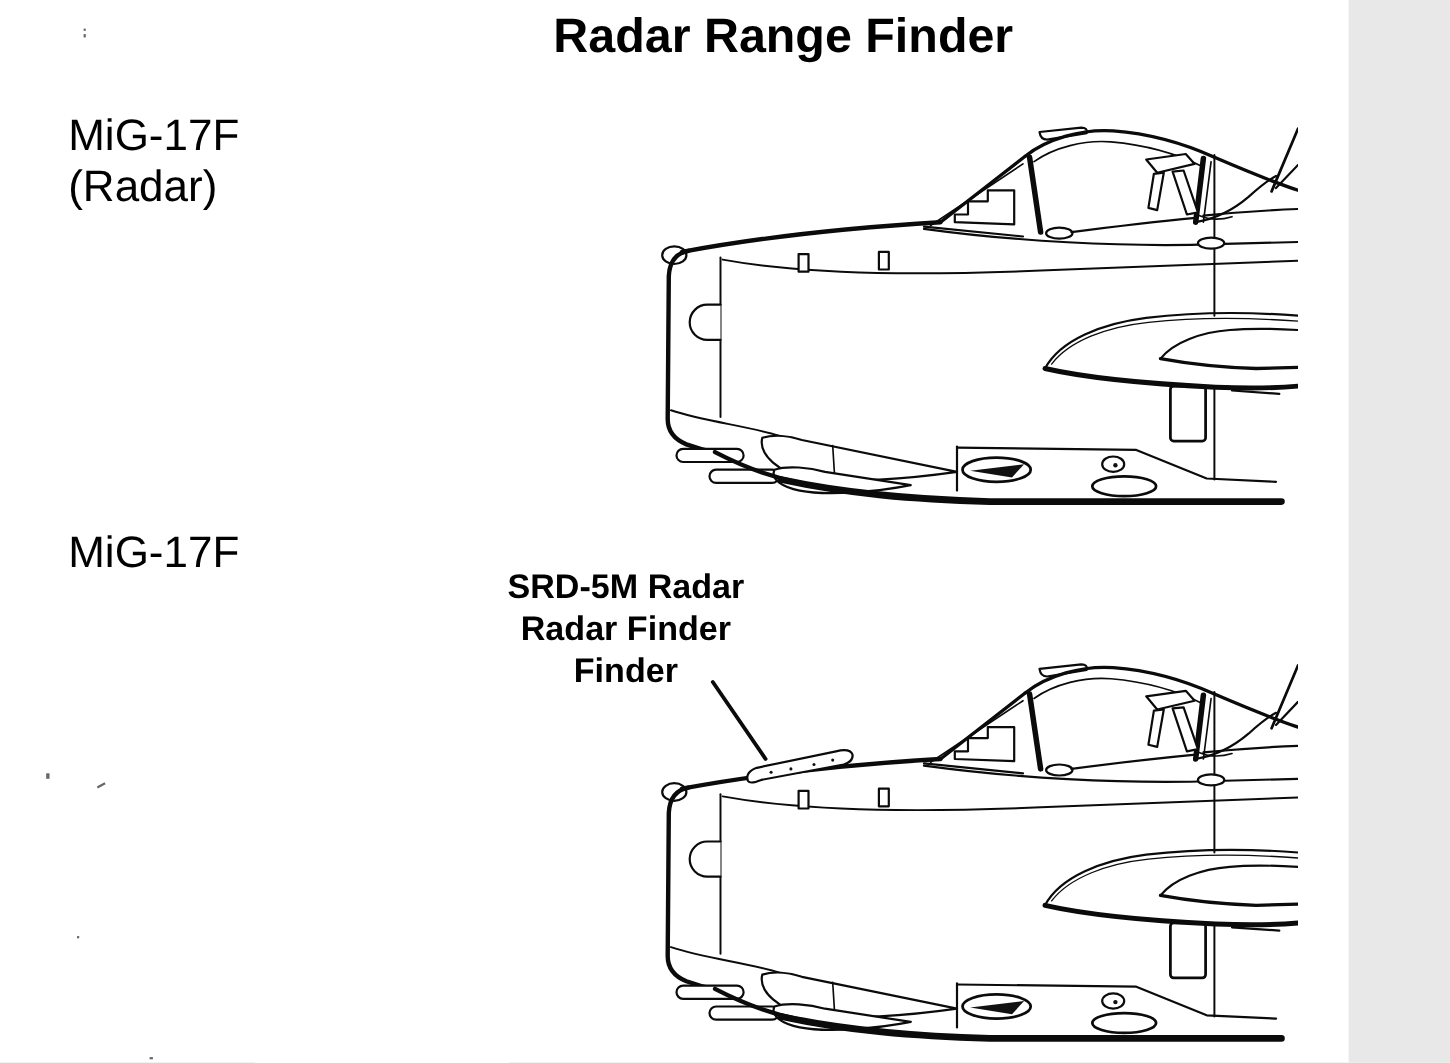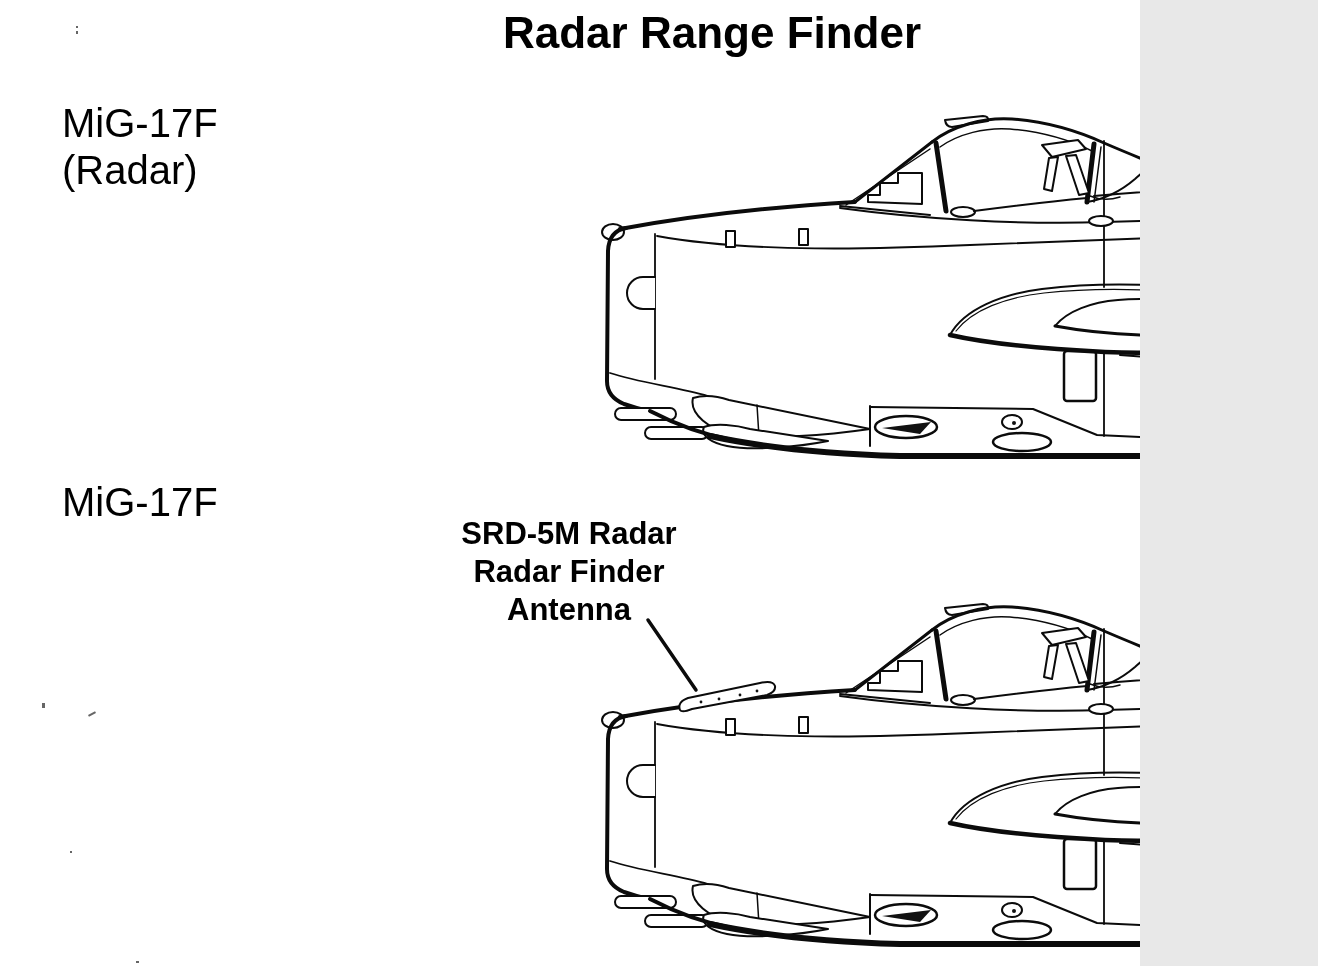--- a/index.html
+++ b/index.html
@@ -1,18 +1,18 @@
 <!DOCTYPE html>
 <html><head>
 <meta charset="utf-8">
 <style>
   html,body{margin:0;padding:0;background:#e8e8e8;}
   .page{
     position:relative;
-    width:1140px;height:966px;
+    width:1226px;height:966px;
     background:#ffffff;
     overflow:hidden;
     font-family:"Liberation Sans","DejaVu Sans",sans-serif;
     color:#000;
   }
   .title{
     position:absolute;left:503px;top:8px;margin:0;
     font-size:44px;font-weight:bold;letter-spacing:0px;
     white-space:nowrap;
   }
@@ -138,21 +138,21 @@
     <use href="#mig17"></use>
   </svg>
 
   <div class="variant-label" id="lbl-late">
     <span>MiG-17F</span>
   </div>
 
   <div class="annotation">
     <span>SRD-5M Radar</span>
     <span>Radar Finder</span>
-    <span>Antenna</span>
+    <span>Finder</span>
   </div>
 
   <svg id="svg-late" class="drawing" viewBox="0 0 580 360" xmlns="http://www.w3.org/2000/svg">
     <use href="#mig17"></use>
     <g stroke="#0b0b0b" fill="none" stroke-linecap="round" stroke-linejoin="round">
 
       <path d="M 48,27 L 96,97" stroke-width="3.5"></path>
 
       <g>
         <path d="M 80,117 Q 77,109 88,105 L 160,90 Q 173,87 175,93 Q 176,99 167,102 L 92,116 Q 82,120 80,117 Z" stroke-width="2" fill="#fff"></path>

